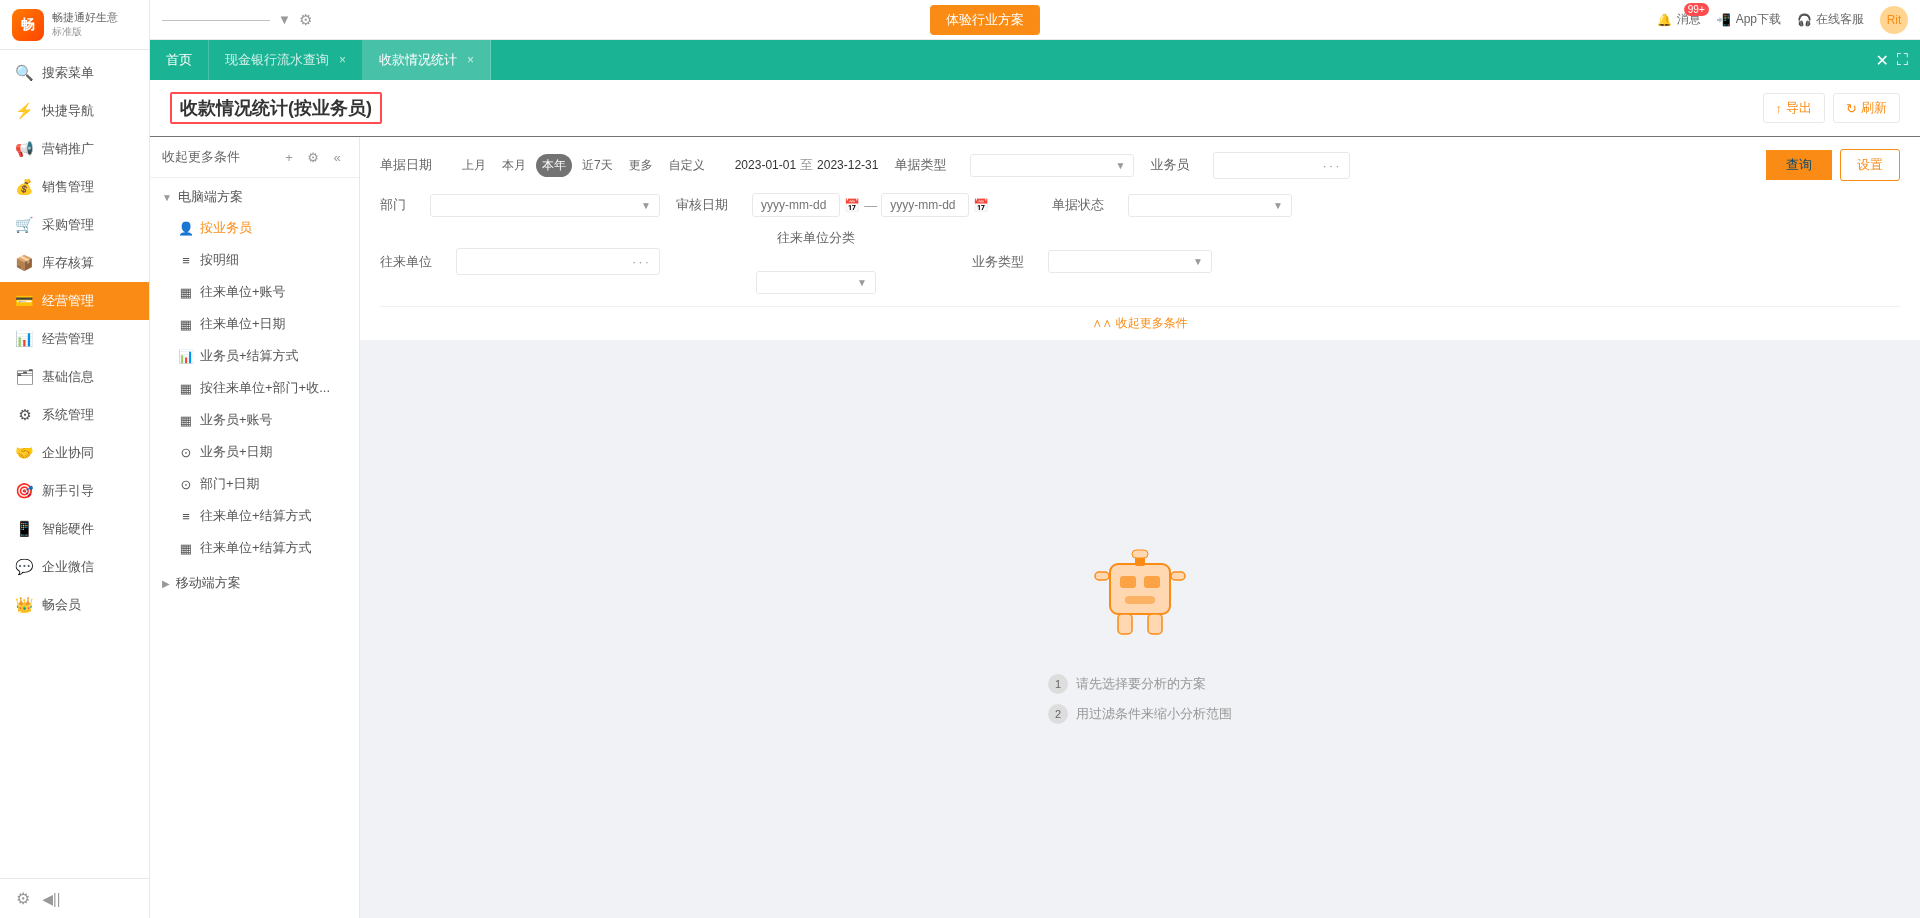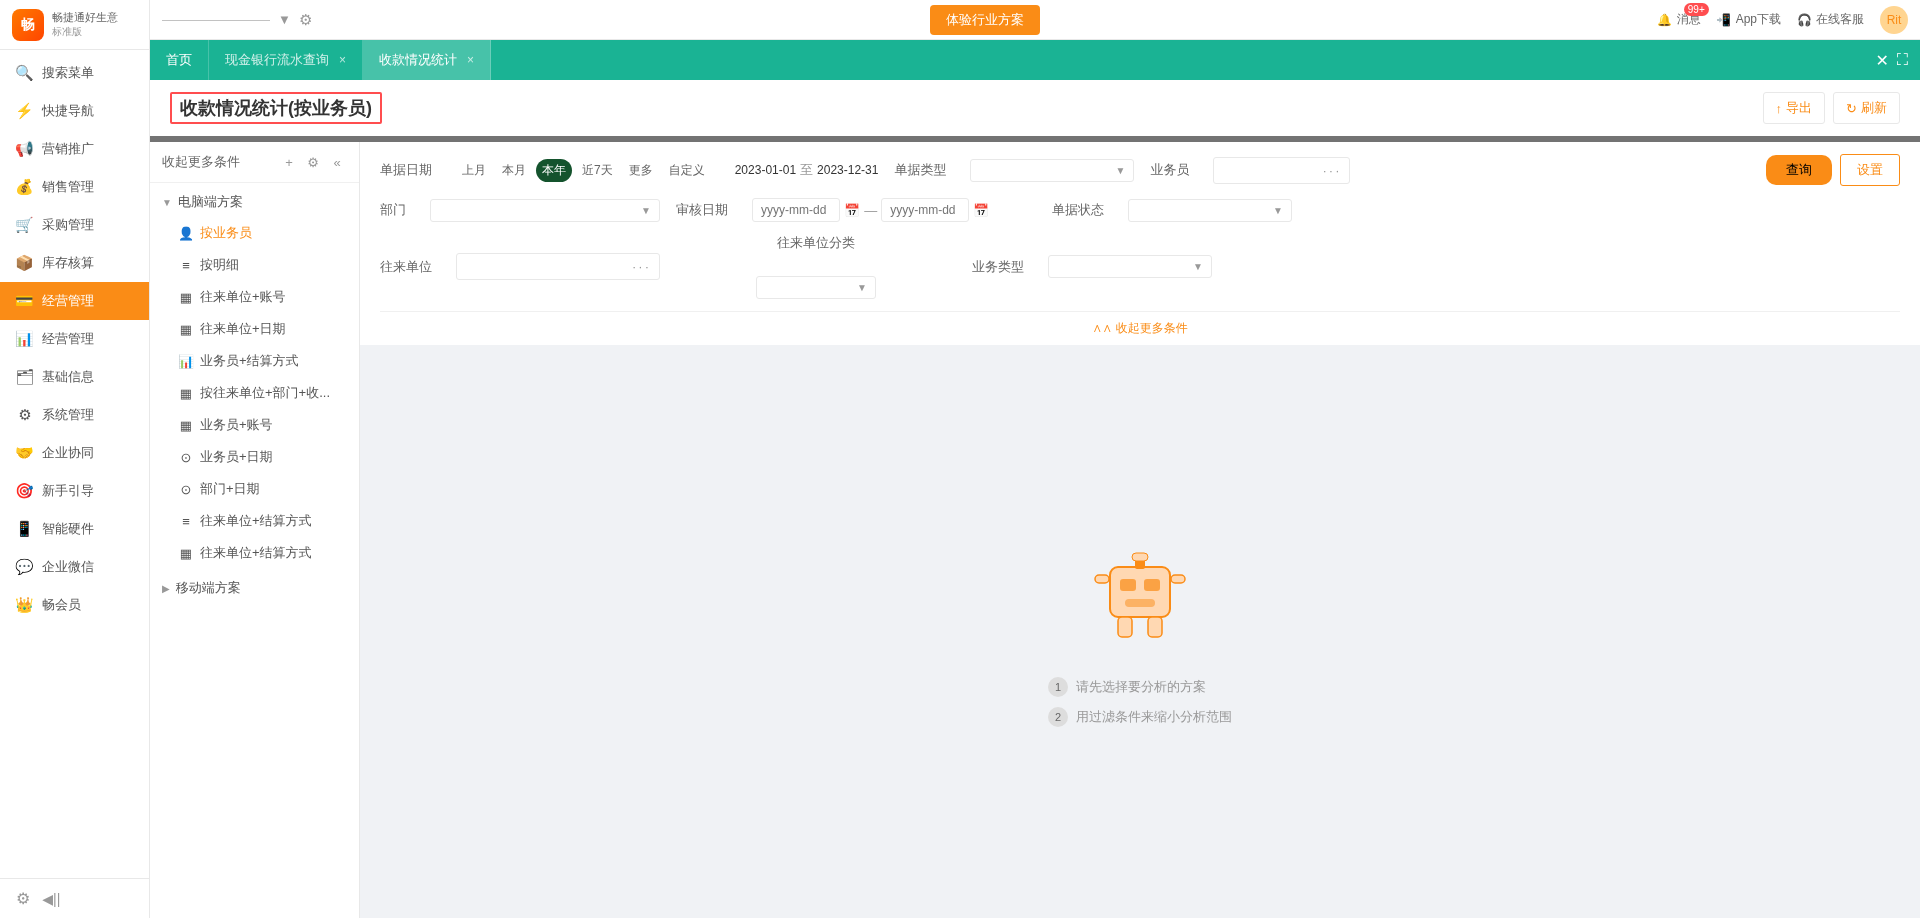--- a/index.html
+++ b/index.html
@@ -108,22 +108,23 @@
       display: flex;
       flex-direction: column;
       background: #f0f2f5;
     }
 
     
     .page-header {
       background: #fff;
       padding: 12px 20px;
       display: flex;
+      align-items: center;
       justify-content: space-between;
-      border-bottom: 6px solid #737373;
+      border-bottom: 1px solid #737373;
     }
     .page-title {
       font-size: 18px;
       font-weight: bold;
       color: #333;
       border: 2px solid #ff4d4f;
       padding: 2px 8px;
       border-radius: 2px;
     }
     .page-actions { display: flex; gap: 8px; }
@@ -244,21 +245,21 @@
     .date-quick-btns { display: flex; gap: 4px; }
     .date-quick-btn {
       padding: 3px 6px;
       border-radius: 3px;
       cursor: pointer;
       font-size: 12px;
       color: #666;
       border: none;
       background: none;
     }
-    .date-quick-btn.active { background: #14532d; color: #fff; border-radius: 12px; }
+    .date-quick-btn.active { background: #737373; color: #fff; border-radius: 12px; }
     .date-input-group {
       display: flex; align-items: center; gap: 4px;
     }
     .date-input {
       border: 1px solid #e8e8e8;
       border-radius: 3px;
       padding: 4px 8px;
       font-size: 12px;
       color: #333;
       width: 88px;
@@ -266,23 +267,23 @@
     .date-range-text { font-size: 12px; color: #333; }
 
     .filter-actions {
       display: flex;
       gap: 8px;
       margin-left: auto;
       align-items: center;
     }
     .btn-query {
       background: #fa8c16;
-      color: #000000;
+      color: #0c4a6e;
       border: none;
-      border-radius: 10px;
+      border-radius: 0;
       padding: 6px 20px;
       cursor: pointer;
       font-size: 13px;
     }
     .btn-setting {
       background: #fff;
       color: #fa8c16;
       border: 1px solid #fa8c16;
       border-radius: 3px;
       padding: 6px 16px;

